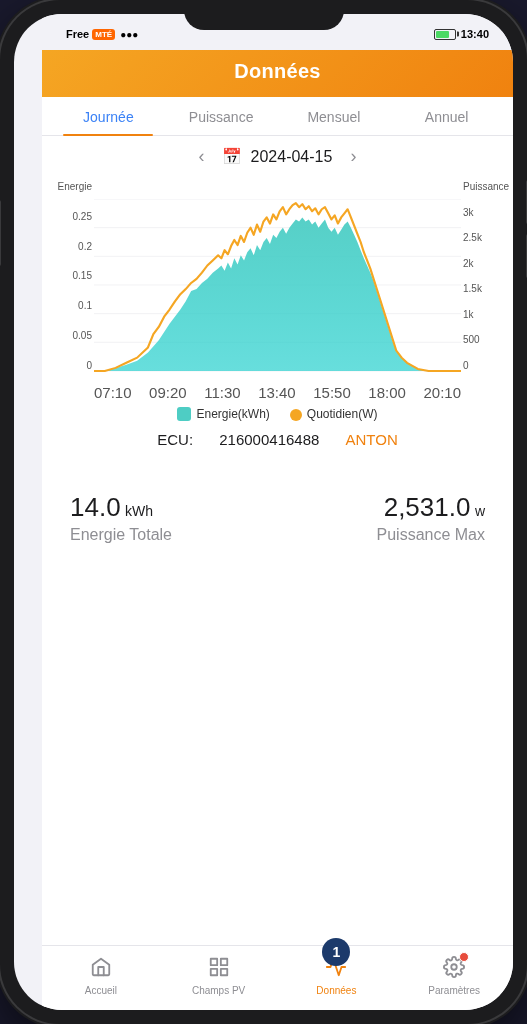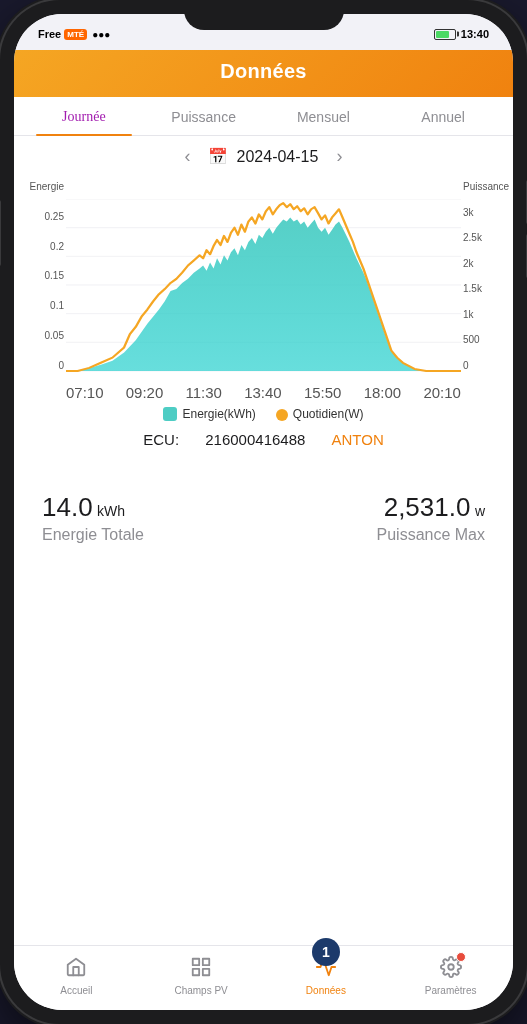--- a/index.html
+++ b/index.html
@@ -32,20 +32,21 @@
       z-index: 100;
     }
     .screen {
       position: absolute;
       top: 14px; left: 14px; right: 14px; bottom: 14px;
       background: #f2f2f7;
       border-radius: 48px;
       overflow: hidden;
       display: flex;
       flex-direction: column;
+      padding-left: 28px;
     }
     
     .status-bar {
       background: #f2f2f7;
       display: flex;
       justify-content: space-between;
       align-items: center;
       padding: 8px 24px 4px 24px;
       height: 36px;
     }
@@ -127,22 +128,21 @@
       flex: 1;
       text-align: center;
       padding: 12px 5px 10px;
       font-size: 14px;
       font-weight: 500;
       color: #8e8e93;
       position: relative;
       cursor: pointer;
     }
     .tab.active {
-      color: #a21caf;
-      font-family: Liberation Serif, serif;
+      color: #3b82f6;
     }
     .tab.active::after {
       content: '';
       position: absolute;
       bottom: -1px;
       left: 10%;
       right: 10%;
       height: 2.5px;
       background: #f0820f;
       border-radius: 2px;

